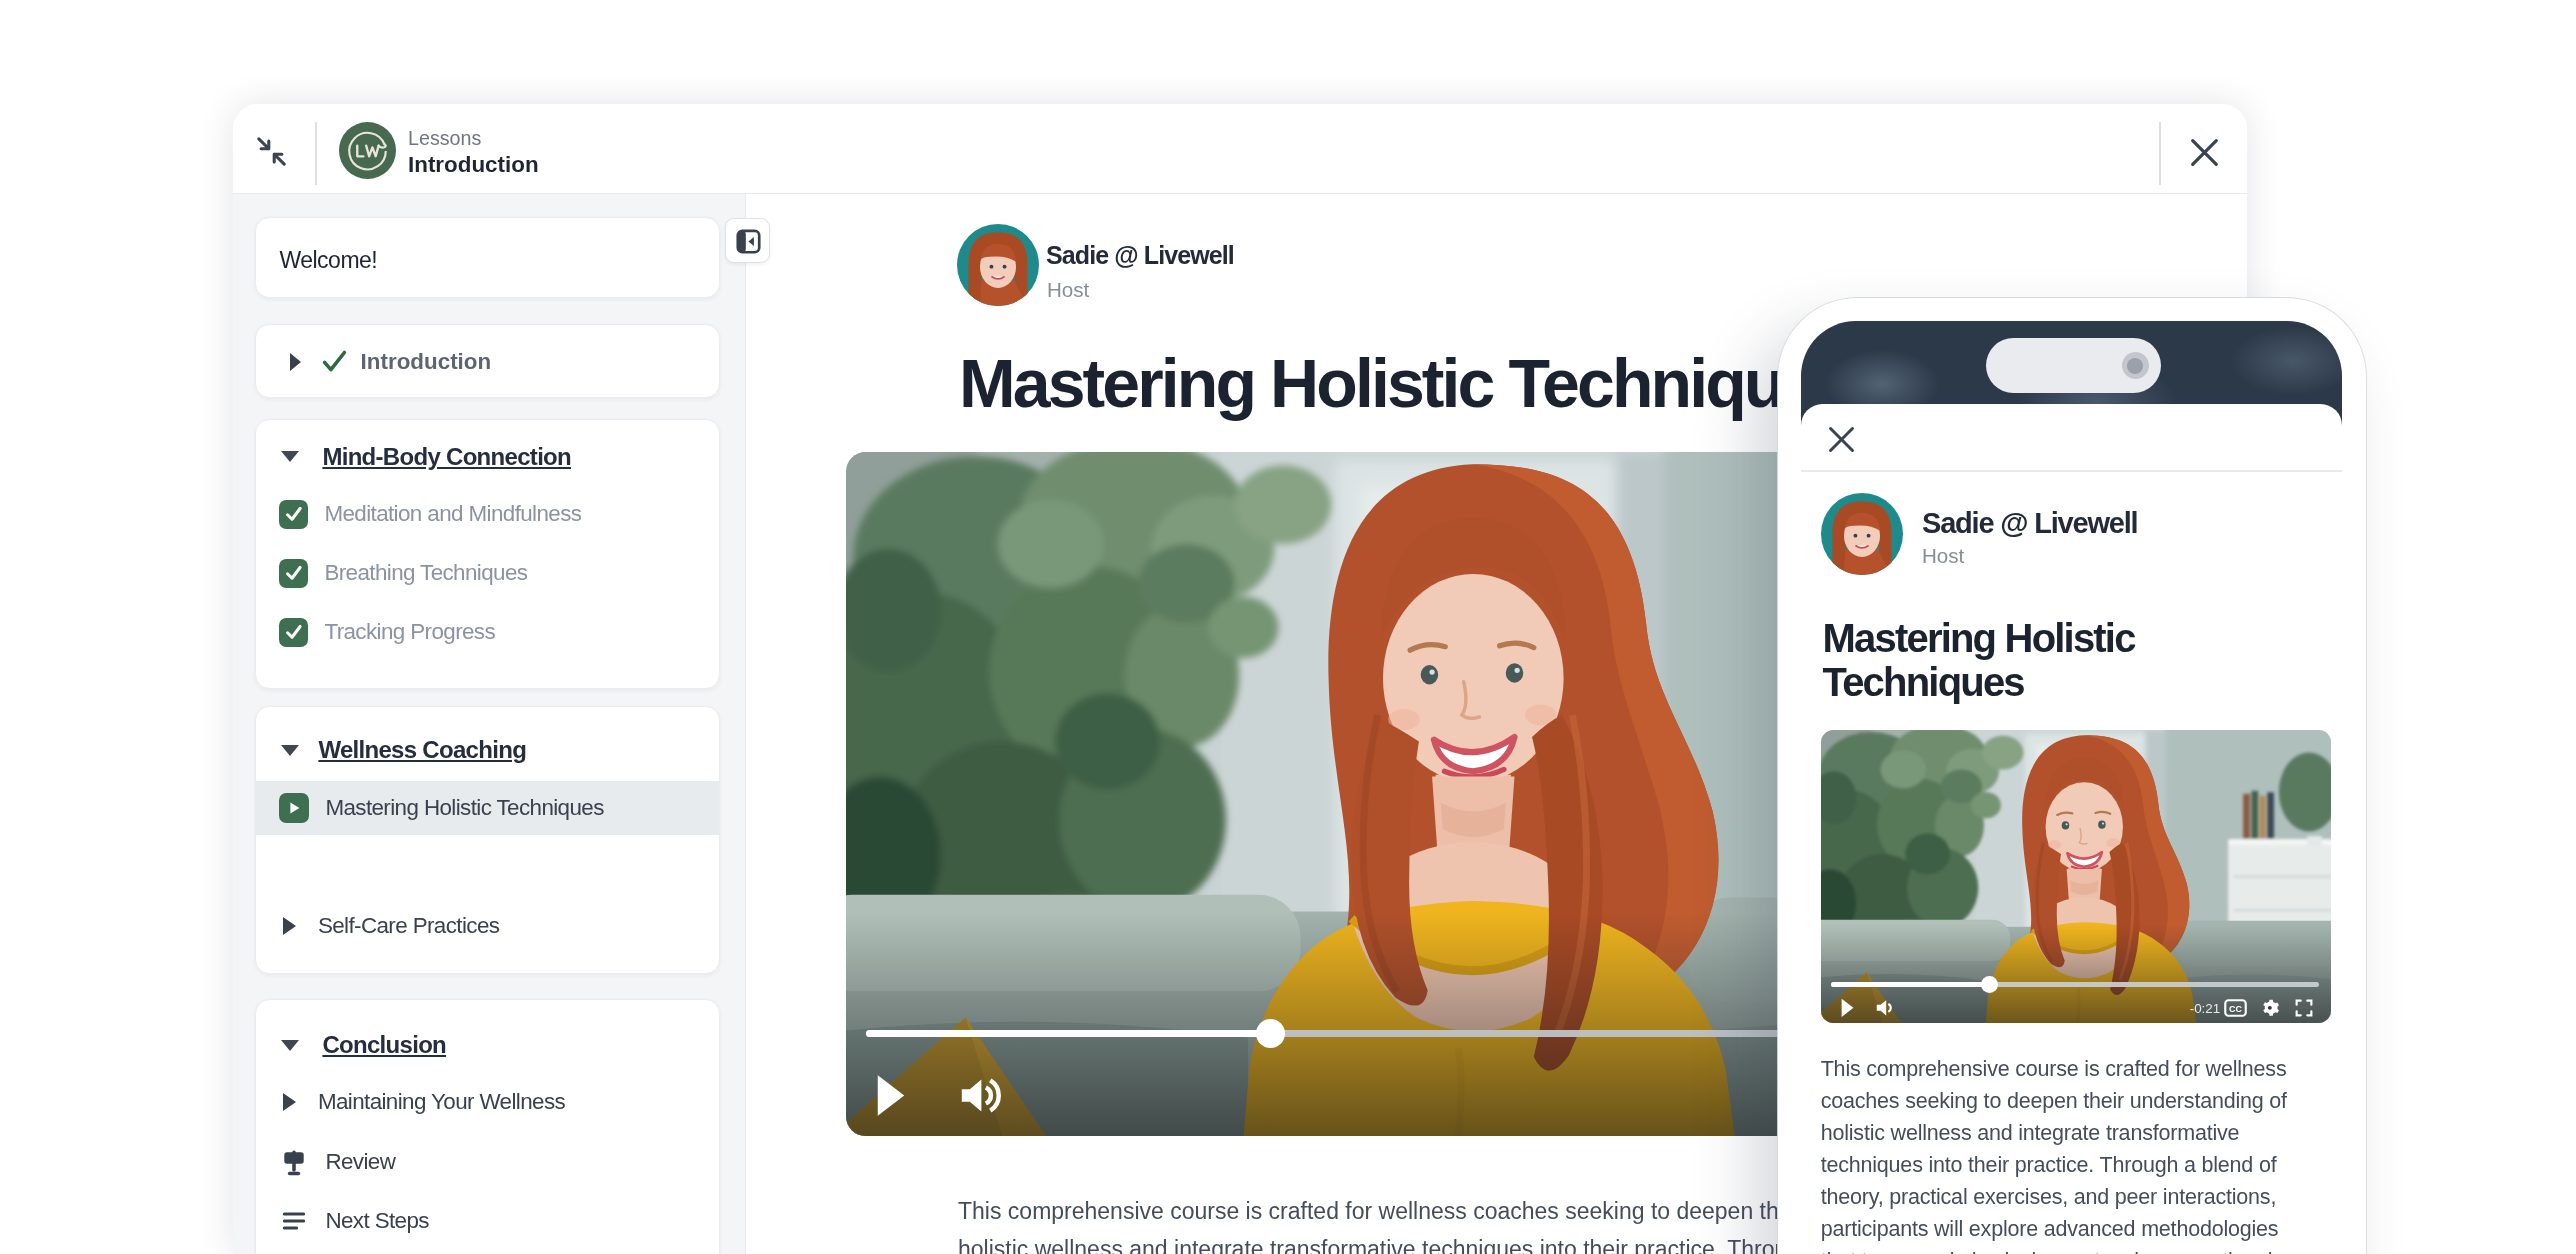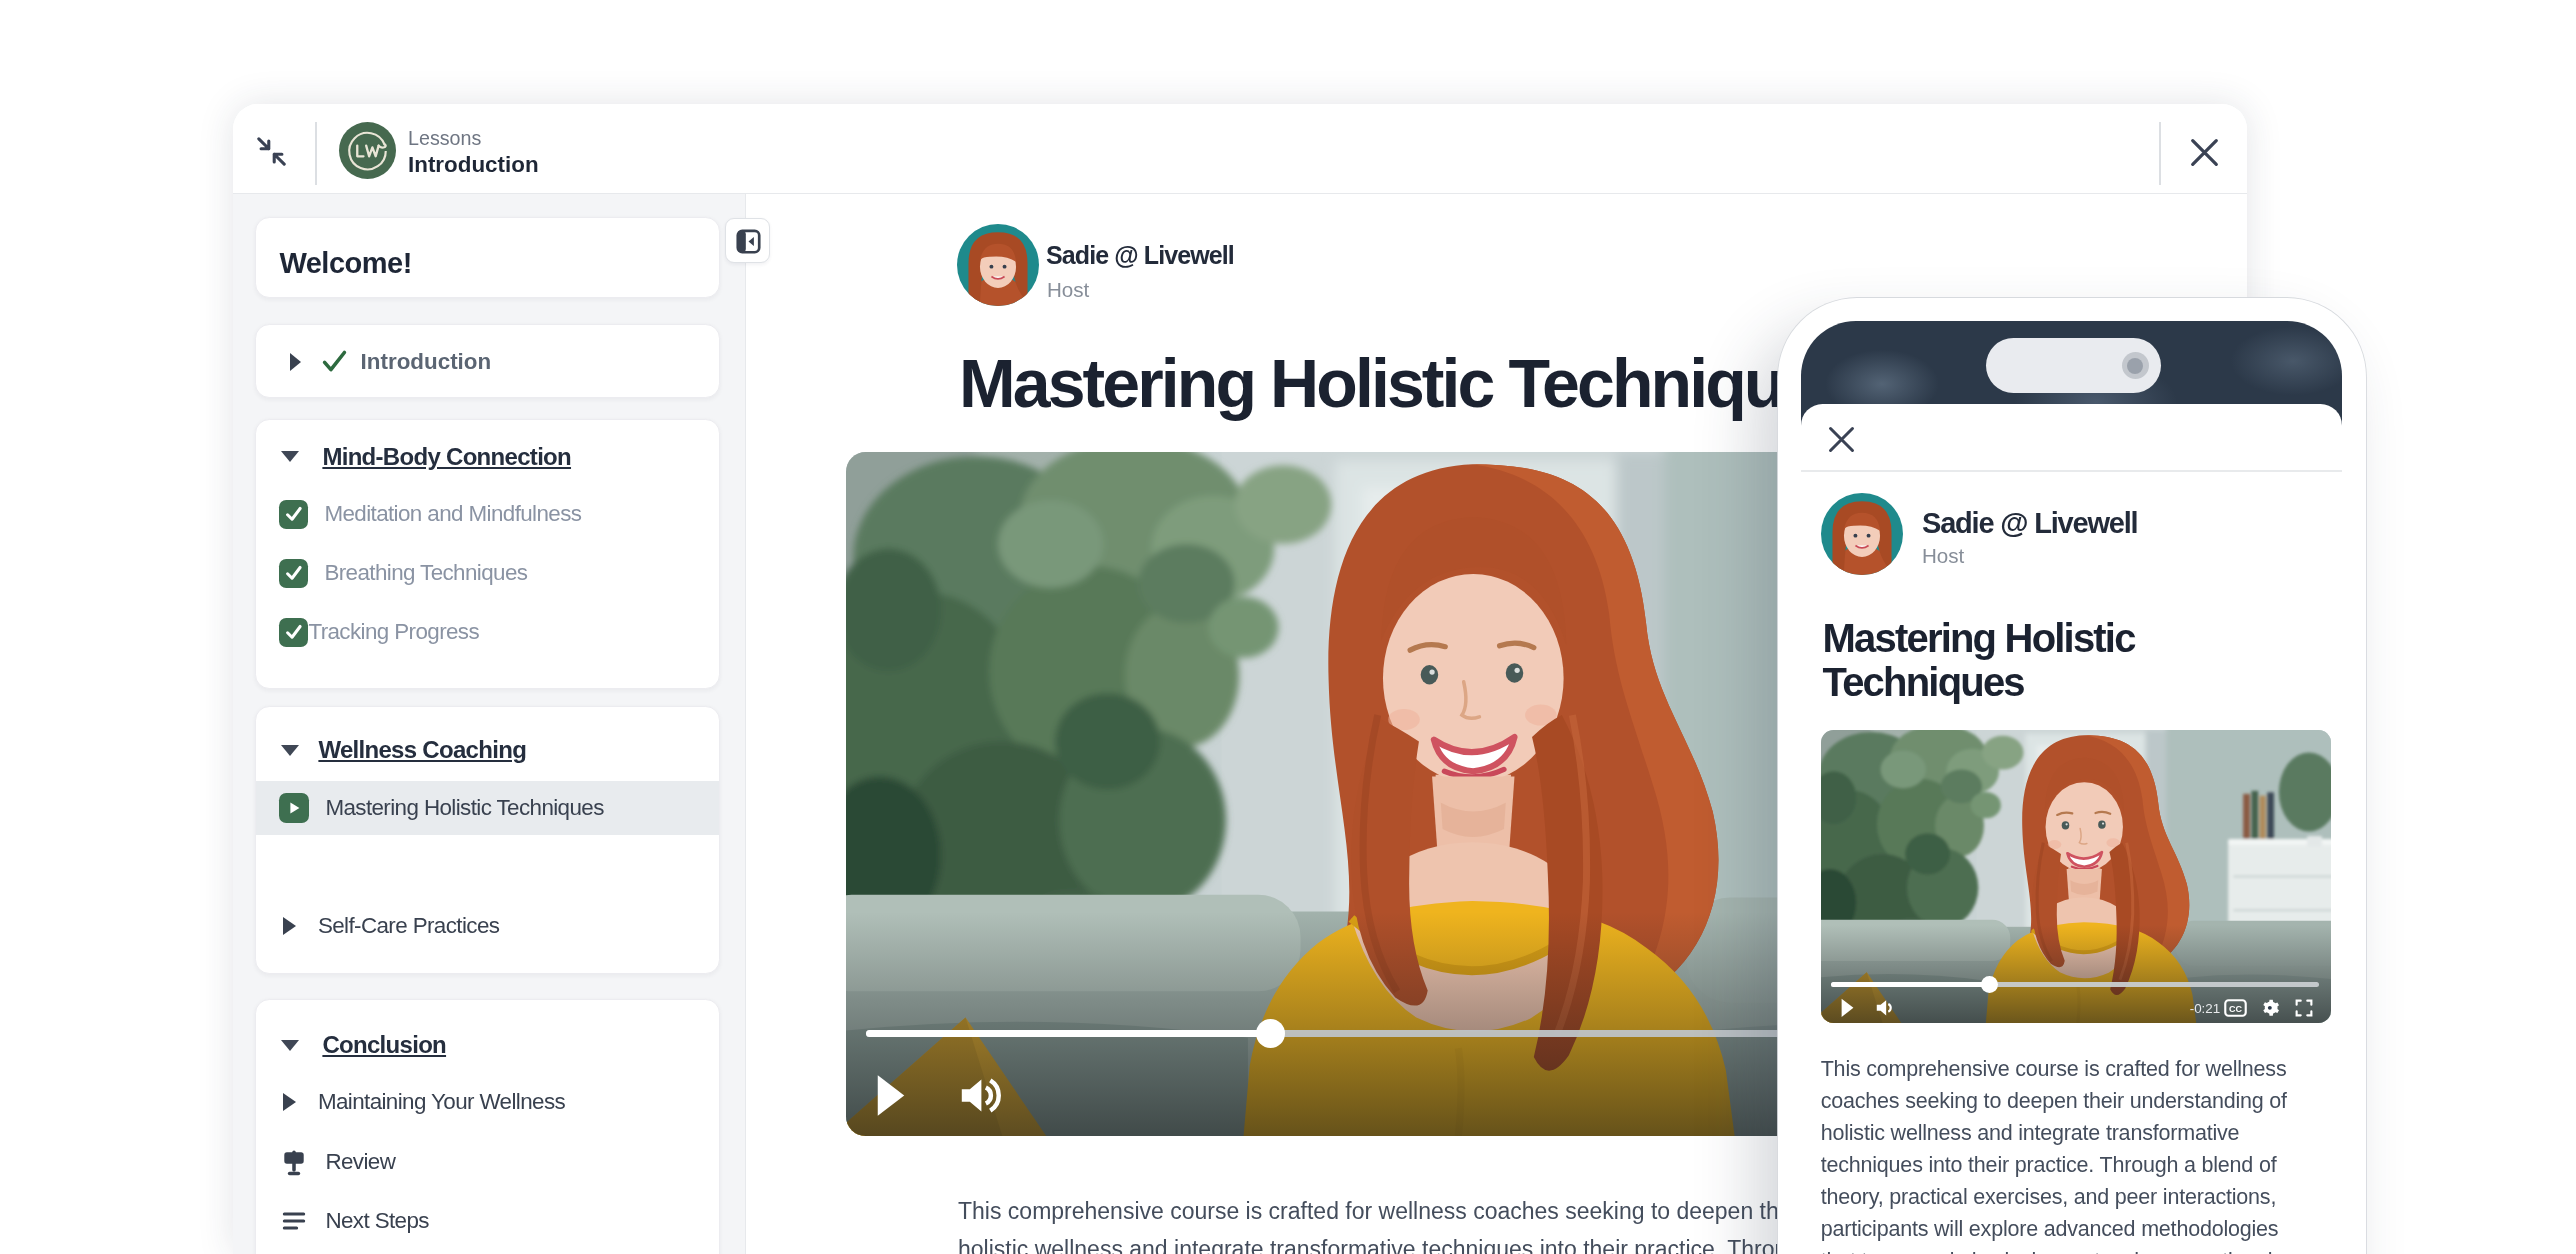--- a/index.html
+++ b/index.html
@@ -70,21 +70,21 @@
     <div class="vdiv" style="left:1926px;top:18px;height:63px"></div>
     <svg class="abs" style="left:1957px;top:34px" width="29" height="29" viewBox="0 0 32 32">
       <g stroke="#3a4254" stroke-width="3.6" stroke-linecap="round">
         <path d="M3 3 L29 29 M29 3 L3 29"></path>
       </g>
     </svg>
   </div>
 
   <div id="sidebar">
     <div class="card" style="top:23px;height:81px">
-      <div class="abs" style="left:23px;top:29px;font-size:29px;letter-spacing:-0.5px;font-weight:bold;color:#1e2636">Welcome!</div>
+      <div class="abs" style="left:23px;top:29px;font-size:23px;letter-spacing:-0.5px;font-weight:normal;color:#1e2636">Welcome!</div>
     </div>
     <div class="card" style="top:130px;height:74px">
       <div class="row" style="top:9.8px">
         <div class="tri-r" style="margin-left:34px;border-left-width:11.6px;border-top-width:9px;border-bottom-width:9px"></div>
         <svg style="margin-left:19.7px" width="27" height="27" viewBox="0 0 30 30">
           <path d="M4 16 L11 24 L26 5" fill="none" stroke="#2d6a3f" stroke-width="4" stroke-linecap="round" stroke-linejoin="round"></path>
         </svg>
         <div class="txt" style="margin-left:12.5px;color:#5b6573;font-weight:bold;letter-spacing:0">Introduction</div>
       </div>
     </div>
@@ -110,21 +110,21 @@
             </svg>
           </div>
         <div class="txt dim" style="margin-left:16px">Meditation and Mindfulness</div>
       </div>
       <div class="row" style="top:185px">
         <div class="chk" style="margin-left:23px">
             <svg width="19.7" height="19.7" viewBox="0 0 22 22">
               <path d="M4 12 L9 17 L18 5" fill="none" stroke="#fff" stroke-width="3.4" stroke-linecap="round" stroke-linejoin="round"></path>
             </svg>
           </div>
-        <div class="txt dim" style="margin-left:0">Tracking Progress</div>
+        <div class="txt dim" style="margin-left:16px">Tracking Progress</div>
       </div>
     </div>
 
     <div class="card" style="top:512px;height:268px">
       <div class="row" style="top:16px">
         <div class="tri-d" style="margin-left:25px"></div>
         <div class="sec-title" style="margin-left:19px">Wellness Coaching</div>
       </div>
       <div class="row" style="top:74px;background:#e8ebee;height:54px">
         <div class="greensq" style="margin-left:23px">

